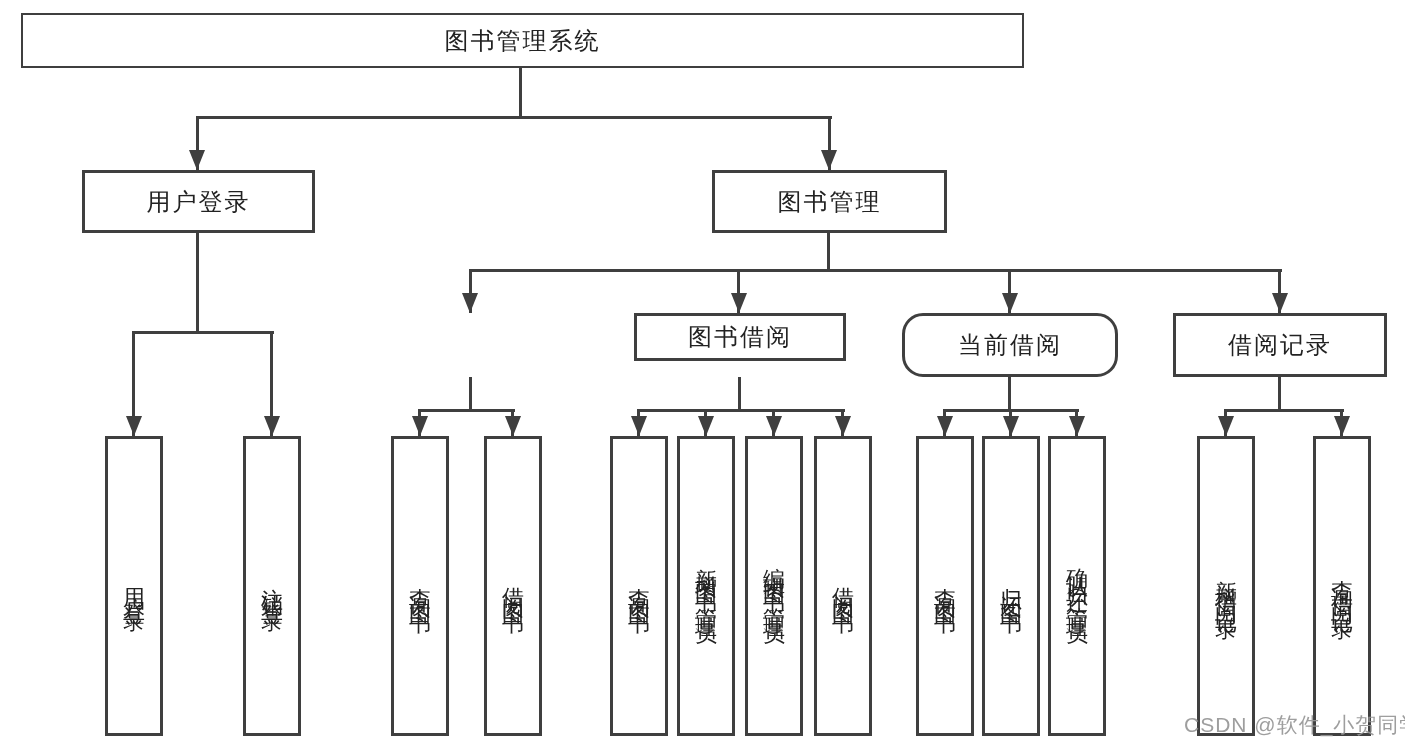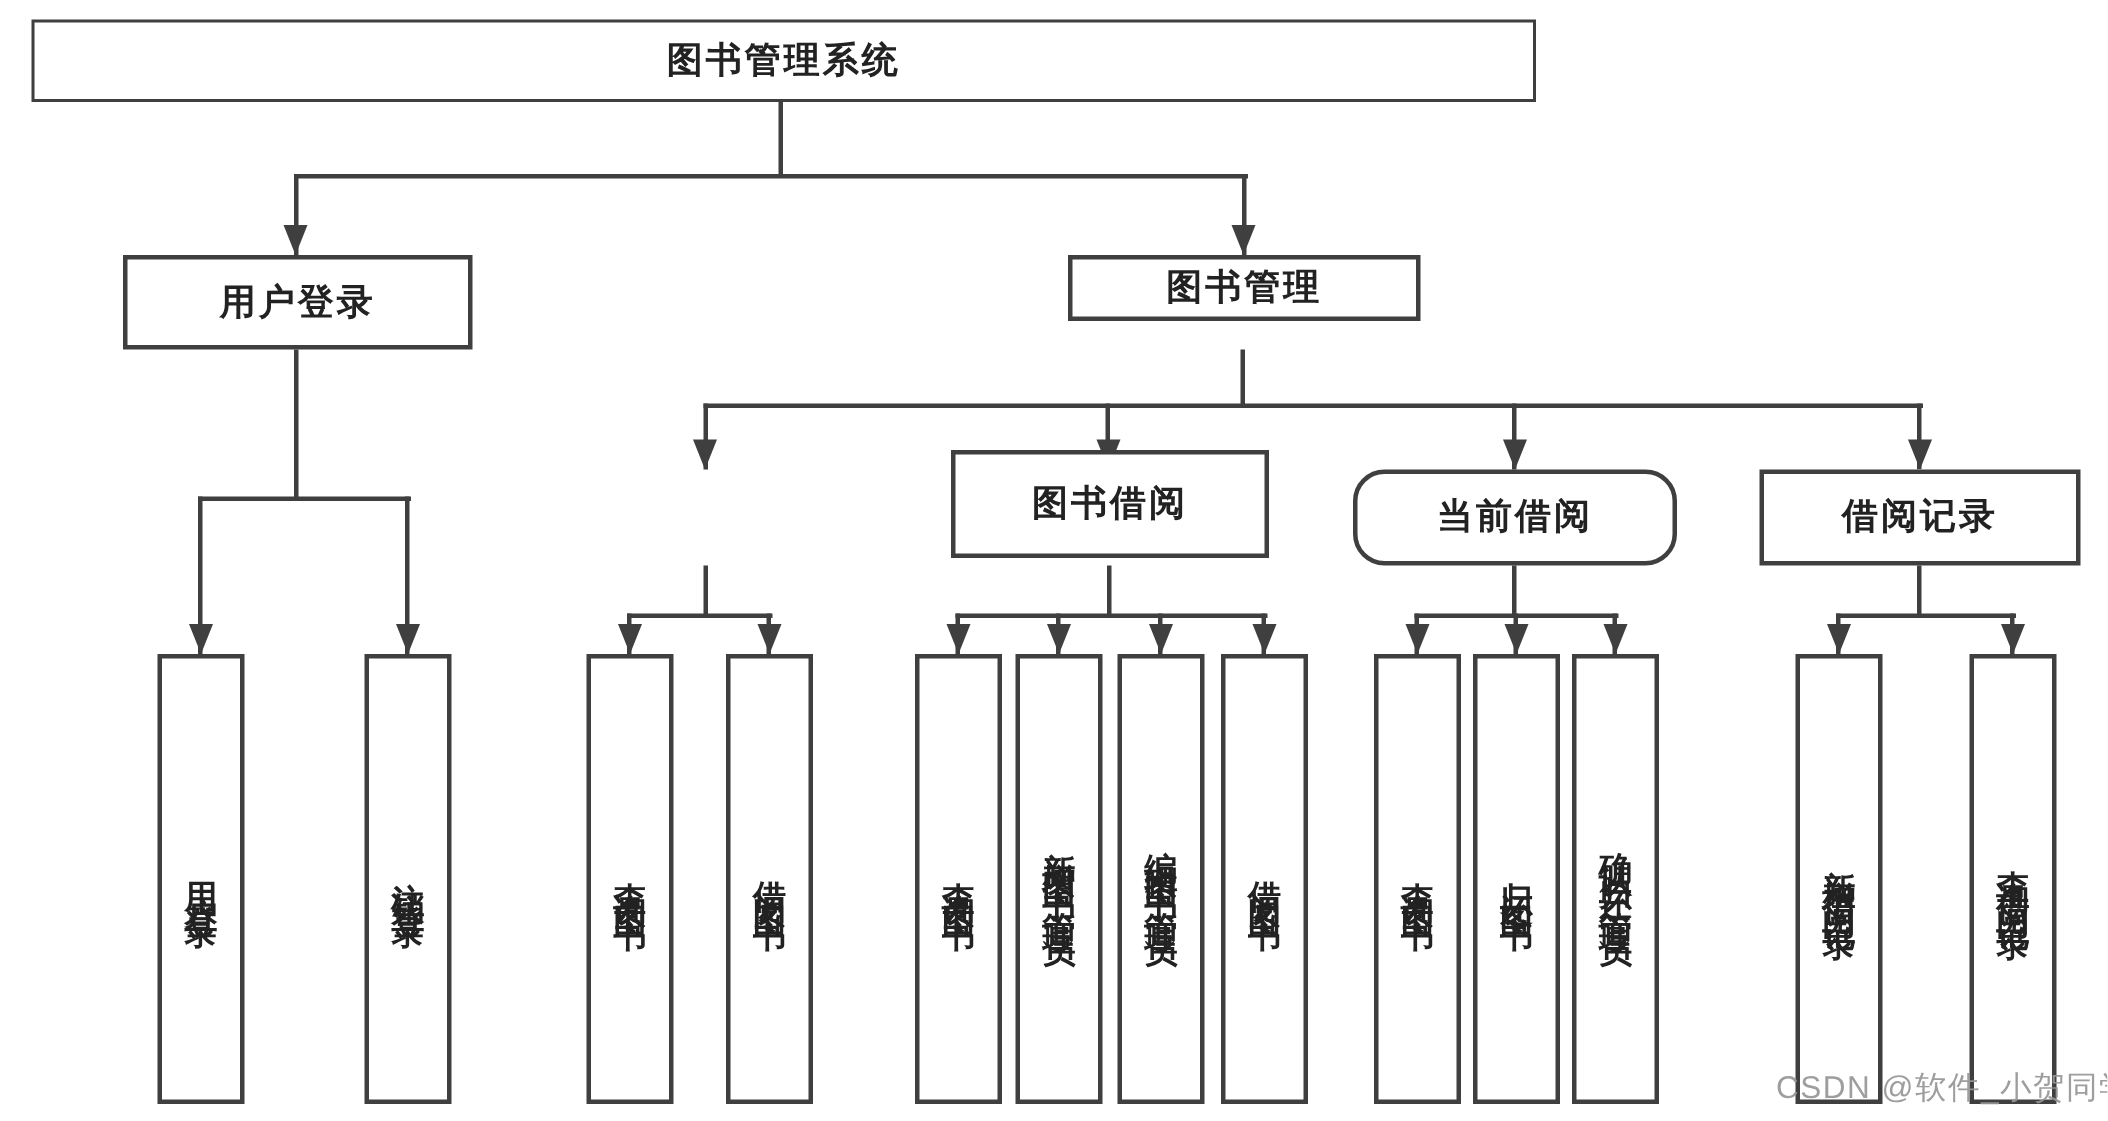--- a/index.html
+++ b/index.html
@@ -2,21 +2,21 @@
 <html><head>
 <meta charset="utf-8">
 <style>
   html,body{margin:0;padding:0;background:#fff;}
   .canvas{
     position:relative;width:1405px;height:747px;background:#ffffff;
     font-family:"Liberation Sans","DejaVu Sans",sans-serif;color:#222222;overflow:hidden;
   }
   .box{
     position:absolute;box-sizing:border-box;border:3px solid #3f3f3f;background:#ffffff;
-    display:flex;align-items:center;justify-content:center;text-align:center;font-weight:bold;
+    display:flex;align-items:center;justify-content:center;text-align:center;
   }
   .root{border-width:2px;}
   .hbox span{font-size:24px;letter-spacing:2px;line-height:1;white-space:nowrap;}
   .leaf span{
     writing-mode:vertical-rl;text-orientation:mixed;
     font-size:22px;letter-spacing:8px;line-height:1;
   }
   .vl{position:absolute;width:3px;background:#3f3f3f;}
   .hl{position:absolute;height:3px;background:#3f3f3f;}
   .ar{
@@ -41,21 +41,21 @@
   <div class="vl" style="left:519px;top:68px;height:50px;"></div>
   <div class="hl" style="left:196px;top:116px;width:636px;"></div>
   <div class="vl" style="left:196px;top:116px;height:54px;"></div>
   <div class="ar" style="left:189px;top:150px;"></div>
   <div class="vl" style="left:828px;top:116px;height:54px;"></div>
   <div class="ar" style="left:821px;top:150px;"></div>
 
   <div class="box hbox" style="left:82px;top:170px;width:233px;height:63px;">
     <span>用户登录</span>
   </div>
-  <div class="box hbox" style="left:712px;top:170px;width:235px;height:44px;text-align:right;">
+  <div class="box hbox" style="left:712px;top:170px;width:235px;height:63px;text-align:right;">
     <span>图书管理</span>
   </div>
 
   <div class="vl" style="left:196px;top:233px;height:101px;"></div>
   <div class="hl" style="left:132px;top:331px;width:142px;"></div>
   <div class="vl" style="left:132px;top:331px;height:105px;"></div>
   <div class="ar" style="left:126px;top:416px;"></div>
   <div class="vl" style="left:270px;top:331px;height:105px;"></div>
   <div class="ar" style="left:264px;top:416px;"></div>
 
@@ -63,21 +63,21 @@
   <div class="hl" style="left:469px;top:269px;width:813px;"></div>
   <div class="vl" style="left:469px;top:269px;height:44px;"></div>
   <div class="ar" style="left:462px;top:293px;"></div>
   <div class="vl" style="left:737px;top:269px;height:44px;"></div>
   <div class="ar" style="left:731px;top:293px;"></div>
   <div class="vl" style="left:1008px;top:269px;height:44px;"></div>
   <div class="ar" style="left:1002px;top:293px;"></div>
   <div class="vl" style="left:1278px;top:269px;height:44px;"></div>
   <div class="ar" style="left:1272px;top:293px;"></div>
 
-  <div class="box hbox" style="left:634px;top:300px;width:212px;height:72px;">
+  <div class="box hbox" style="left:634px;top:313px;width:212px;height:48px;">
     <span>图书借阅</span>
   </div>
   <div class="box hbox" style="left:902px;top:313px;width:216px;height:64px;border-radius:21px;">
     <span>当前借阅</span>
   </div>
   <div class="box hbox" style="left:1173px;top:313px;width:214px;height:64px;">
     <span>借阅记录</span>
   </div>
 
   <div class="vl" style="left:469px;top:377px;height:35px;"></div>

